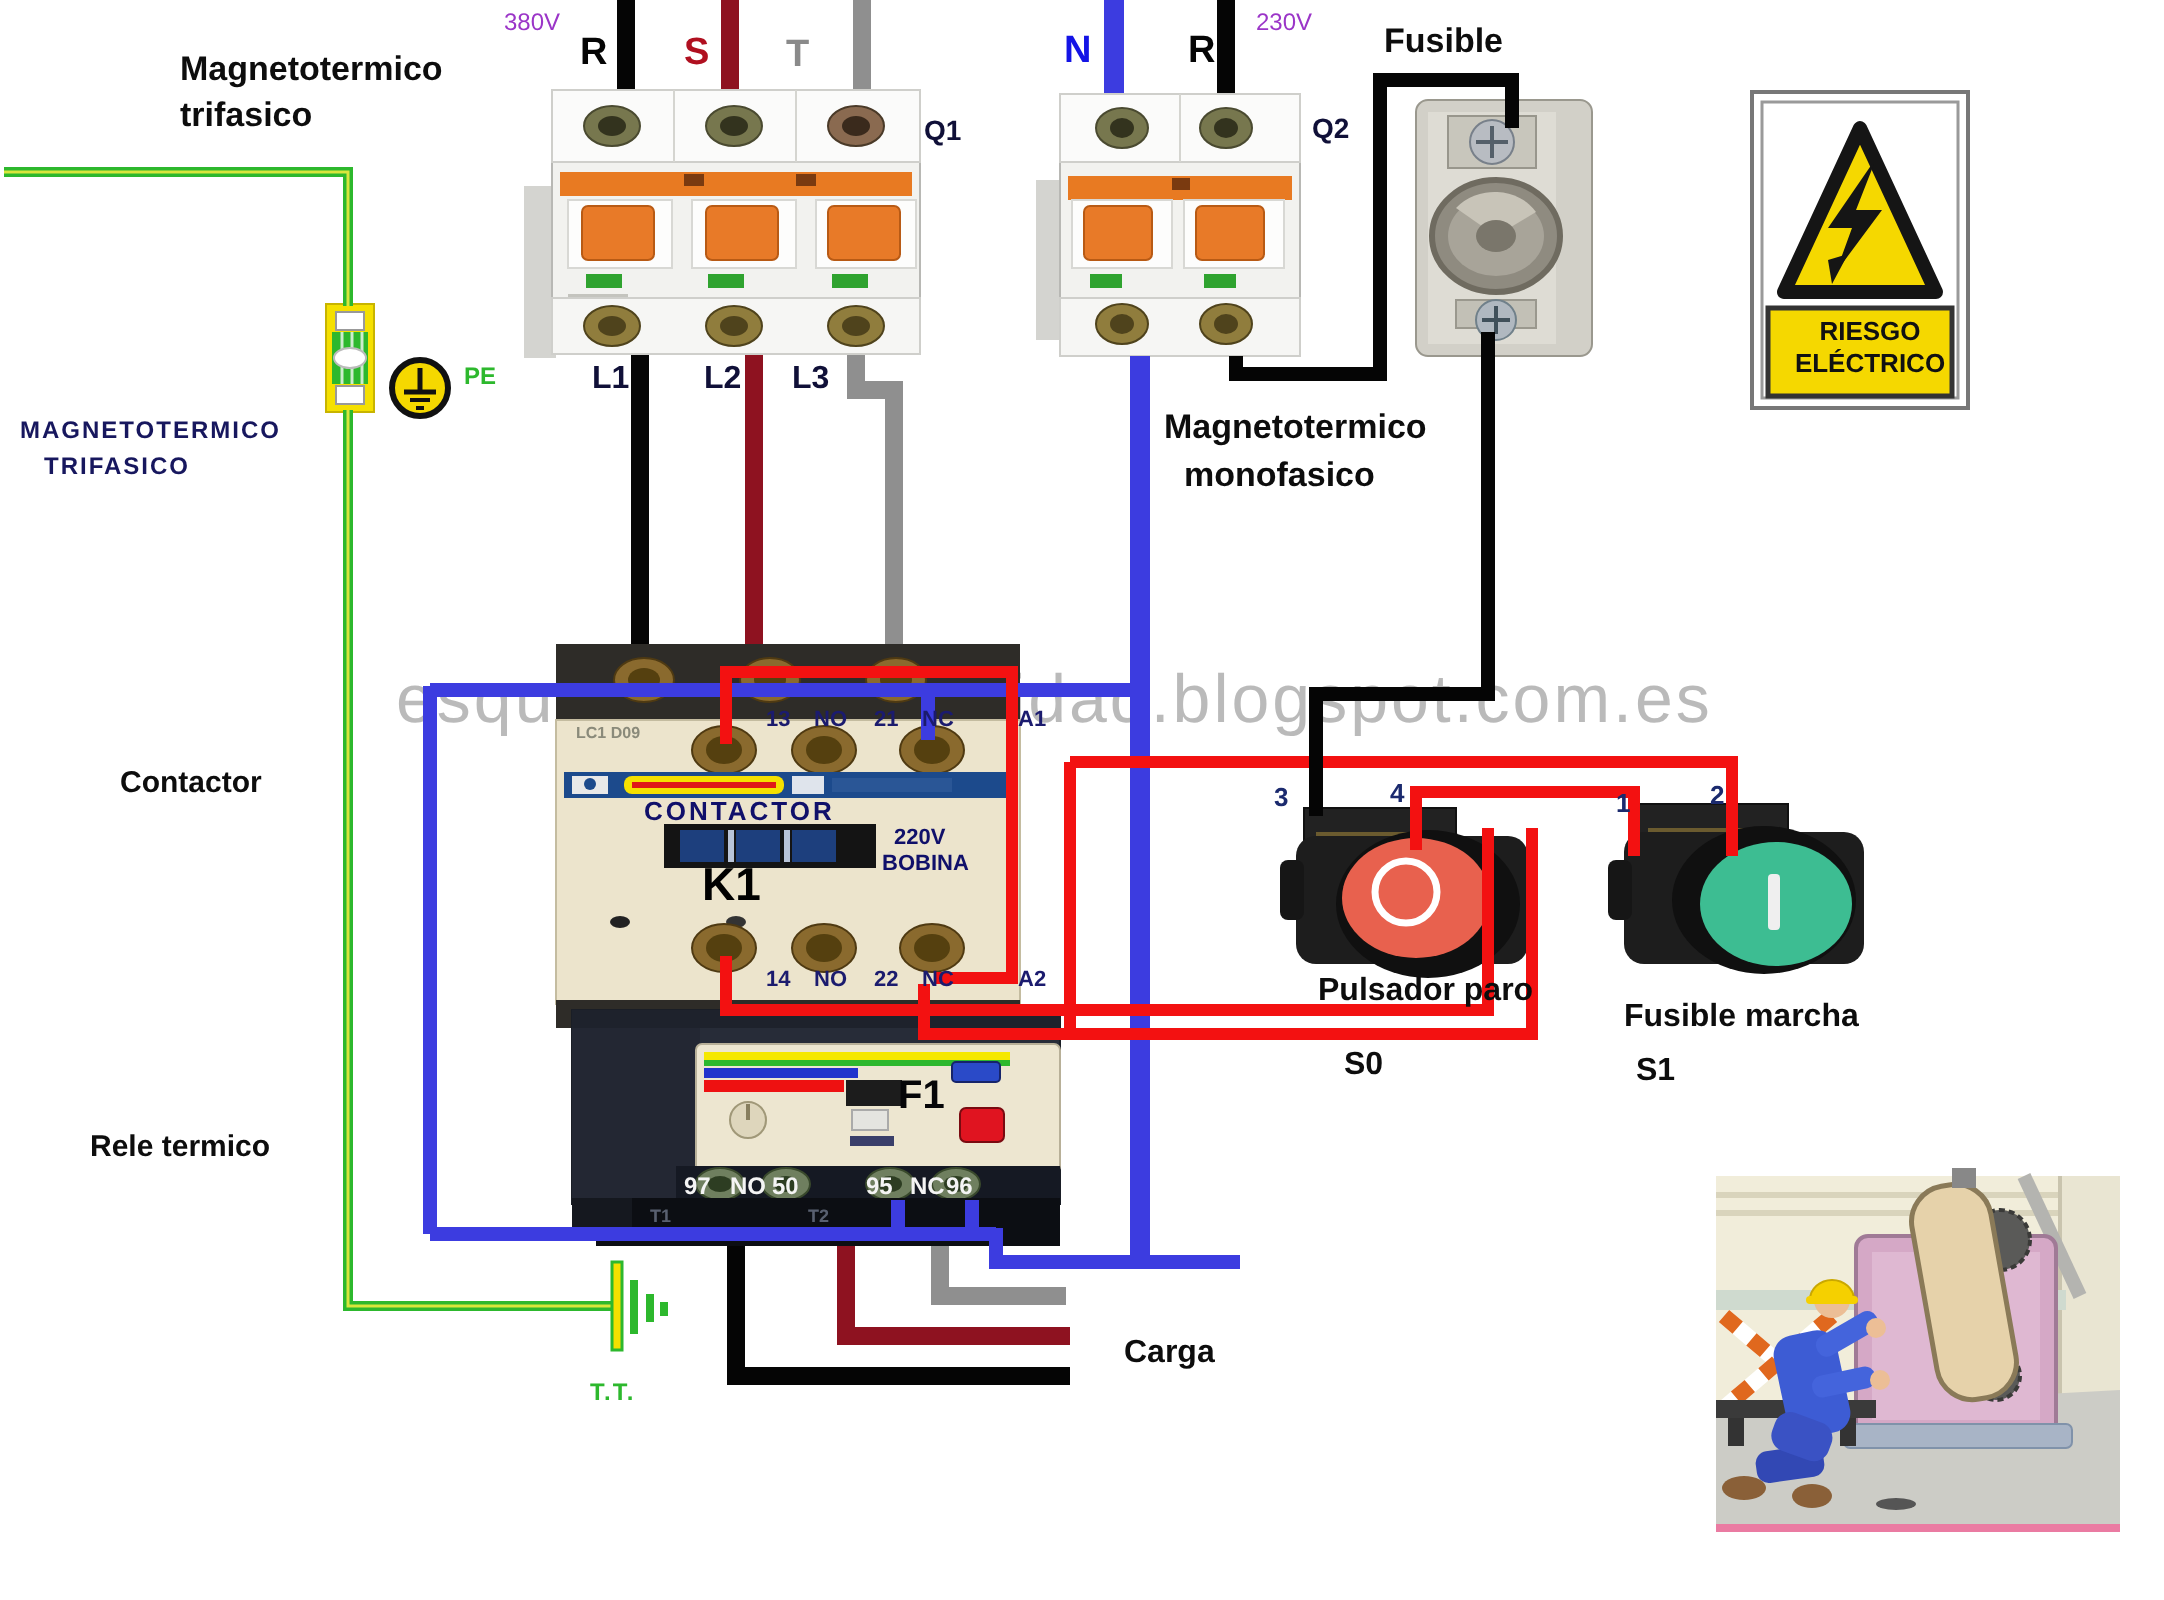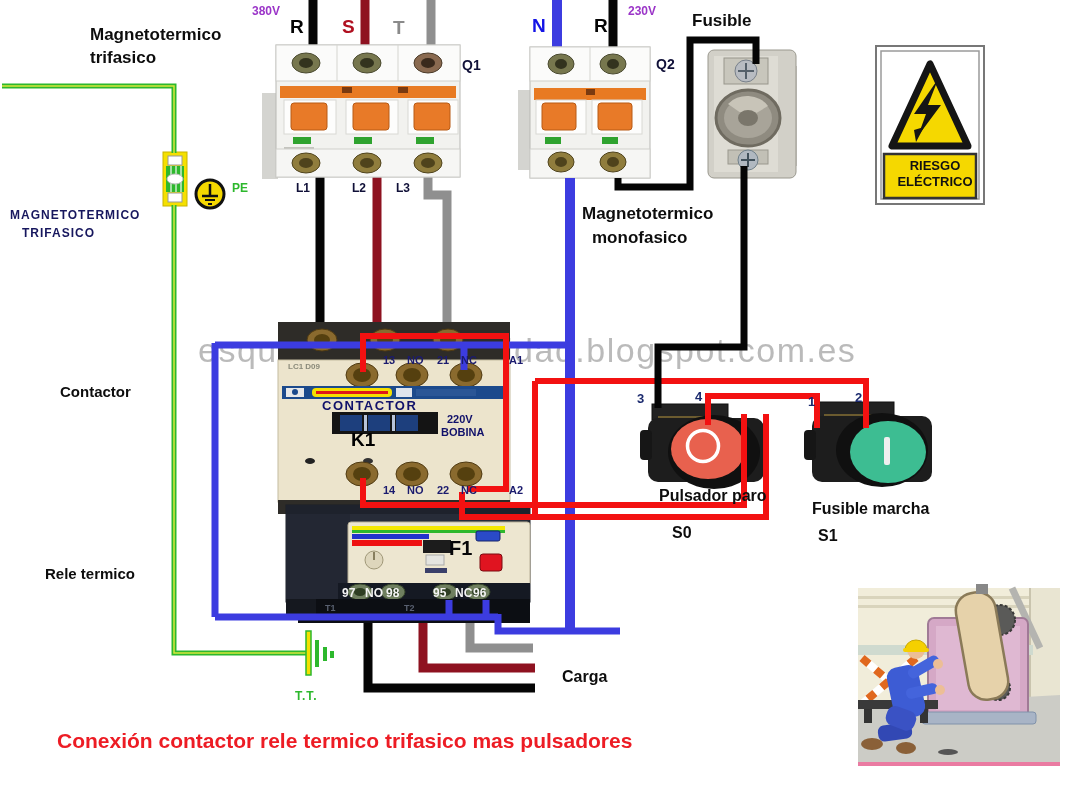--- a/index.html
+++ b/index.html
@@ -4,39 +4,39 @@
 <style>
   html,body{margin:0;padding:0;background:#fff;}
   .stage{position:relative;width:1082px;height:800px;background:#fff;overflow:hidden;
          font-family:"Liberation Sans",sans-serif;}
   .stage svg{position:absolute;left:0;top:0;}
   .lbl{position:absolute;white-space:nowrap;font-family:"Liberation Sans",sans-serif;}
   .watermark{position:absolute;left:198px;top:331px;font-size:34px;letter-spacing:1.5px;
              color:#8a8a8a;opacity:.58;z-index:1;}
   .caption-lg{font-size:17px;font-weight:bold;color:#0d0d0d;}
   .phase{font-size:19px;font-weight:bold;}
-  .small-navy{font-size:12px;font-weight:bold;color:#101038;}
+  .small-navy{font-size:16px;font-weight:bold;color:#101038;}
   .term{font-size:11px;font-weight:bold;color:#1b1b6e;margin-left:41px;}
   .term-w{font-size:12px;font-weight:bold;color:#f4f4f4;}
   .btn-term{font-size:13px;font-weight:bold;color:#1b2a6e;}
   .side-cap{font-size:15px;font-weight:bold;color:#0d0d0d;}
-  .volt{font-size:12px;font-weight:bold;color:#9b35c8;}
+  .volt{font-size:12px;font-weight:normal;color:#9b35c8;}
   .green-lbl{font-size:12px;font-weight:bold;color:#2db82d;}
   .navy-sm{font-size:12px;font-weight:bold;color:#17175e;letter-spacing:1px;}
   .btn-cap{font-size:16px;font-weight:bold;color:#0d0d0d;}
   .sign-text{position:absolute;left:880px;top:158px;width:110px;text-align:center;
              font-size:13px;font-weight:bold;color:#111;line-height:16px;z-index:3;}
   .title-red{position:absolute;left:57px;top:729px;font-size:21px;font-weight:bold;
              color:#ed1c24;z-index:3;}
   .z3{z-index:3;}
   .molded{font-size:9px;font-weight:bold;color:#596070;}
   .model{font-size:8px;color:#8a8a7a;font-weight:bold;}
   .panel-title{font-size:13px;font-weight:bold;color:#10106a;letter-spacing:1.5px;}
   .coil{font-size:11px;font-weight:bold;color:#10106a;}
-  .k1{font-size:19px;font-weight:bold;color:#000;}
+  .k1{font-size:23px;font-weight:bold;color:#000;}
   .f1{font-size:20px;font-weight:bold;color:#060608;}
 </style>
 </head>
 <body>
 
 <div class="stage">
 
   <div class="watermark">esquemasyelectricidad.blogspot.com.es</div>
 
   <svg width="1082" height="800" viewBox="0 0 1082 800" style="z-index:2;">
@@ -394,32 +394,31 @@
   <div class="lbl term z3" style="left:342px;top:484px;">14</div>
   <div class="lbl term z3" style="left:366px;top:484px;">NO</div>
   <div class="lbl term z3" style="left:396px;top:484px;">22</div>
   <div class="lbl term z3" style="left:420px;top:484px;">NC</div>
   <div class="lbl term z3" style="left:468px;top:484px;">A2</div>
 
   <div class="lbl side-cap z3" style="left:45px;top:565px;">Rele termico</div>
   <div class="lbl f1 z3" style="left:449px;top:537px;">F1</div>
   <div class="lbl term-w z3" style="left:342px;top:586px;">97</div>
   <div class="lbl term-w z3" style="left:365px;top:586px;">NO</div>
-  <div class="lbl term-w z3" style="left:386px;top:586px;">98</div>
+  <div class="lbl term-w z3" style="left:386px;top:586px;">50</div>
   <div class="lbl term-w z3" style="left:433px;top:586px;">95</div>
   <div class="lbl term-w z3" style="left:455px;top:586px;">NC</div>
   <div class="lbl term-w z3" style="left:473px;top:586px;">96</div>
   <div class="lbl molded z3" style="left:325px;top:603px;">T1</div>
   <div class="lbl molded z3" style="left:404px;top:603px;">T2</div>
 
   <div class="lbl btn-term z3" style="left:637px;top:391px;">3</div>
   <div class="lbl btn-term z3" style="left:695px;top:389px;">4</div>
   <div class="lbl btn-cap z3" style="left:617px;top:487px;margin-left:42px;">Pulsador paro</div>
   <div class="lbl btn-cap z3" style="left:672px;top:524px;">S0</div>
   <div class="lbl btn-term z3" style="left:808px;top:394px;">1</div>
   <div class="lbl btn-term z3" style="left:855px;top:390px;">2</div>
   <div class="lbl btn-cap z3" style="left:812px;top:500px;">Fusible marcha</div>
   <div class="lbl btn-cap z3" style="left:818px;top:527px;">S1</div>
 
   <div class="lbl btn-cap z3" style="left:562px;top:668px;">Carga</div>
 
-  <div class="title-red">Conexión contactor rele termico trifasico mas pulsadores</div>
 </div>
 
 </body></html>

